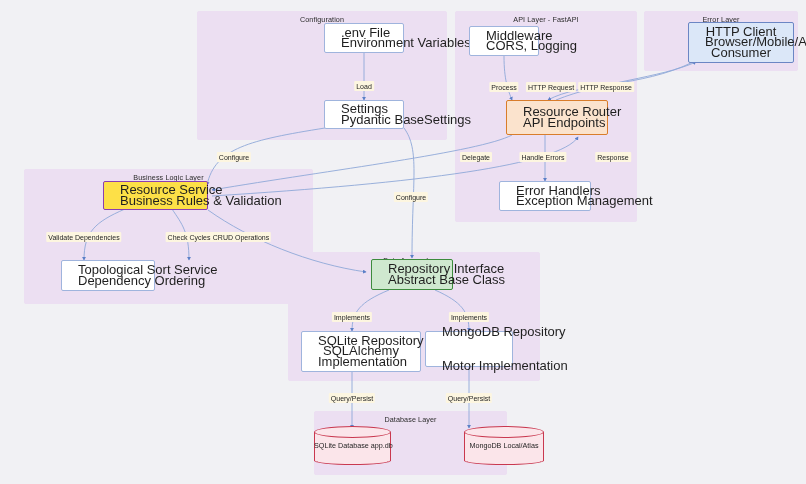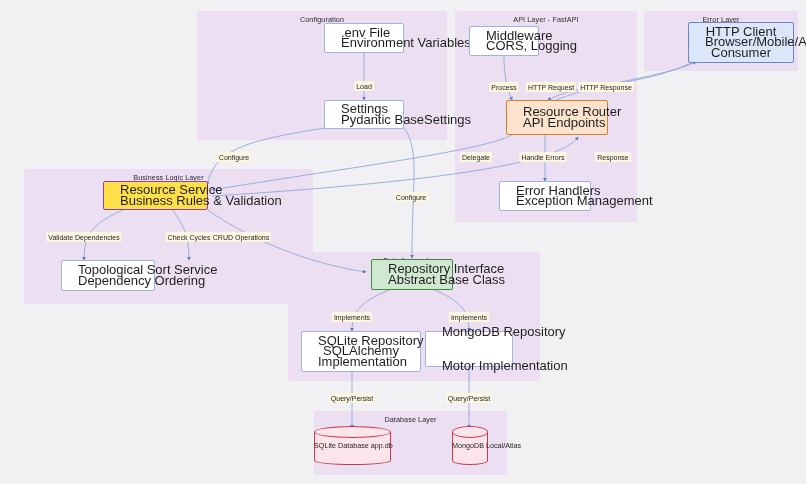--- a/index.html
+++ b/index.html
@@ -229,21 +229,21 @@
 
   <div class="db" style="left:314px;top:426px;width:77px;height:39px;">
     <div class="body"></div>
     <div class="top"></div>
     <div class="txt">
       <span class="ln">SQLite Database</span>
       <span class="ln">app.db</span>
     </div>
   </div>
 
-  <div class="db" style="left:452px;top:426px;width:36px;height:39px;">
+  <div class="db" style="left:464px;top:426px;width:80px;height:39px;">
     <div class="body"></div>
     <div class="top"></div>
     <div class="txt">
       <span class="ln">MongoDB</span>
       <span class="ln">Local/Atlas</span>
     </div>
   </div>
 
   <div class="elabel" style="left:364px;top:86px;">Load</div>
   <div class="elabel" style="left:234px;top:157px;">Configure</div>

